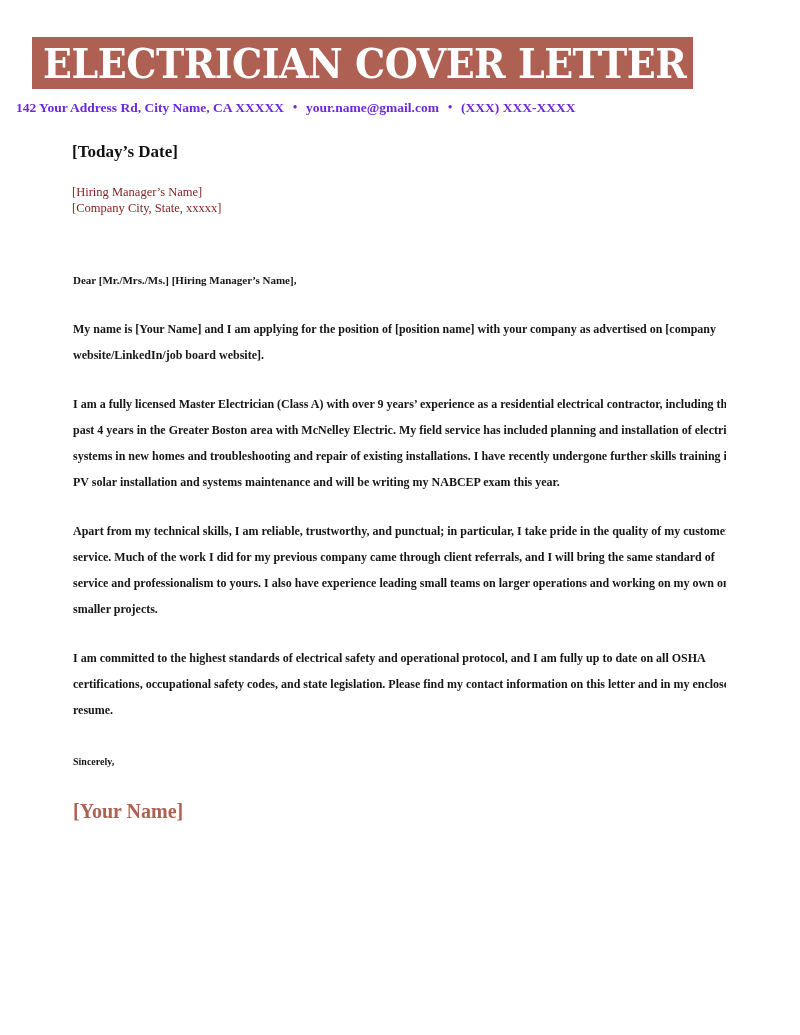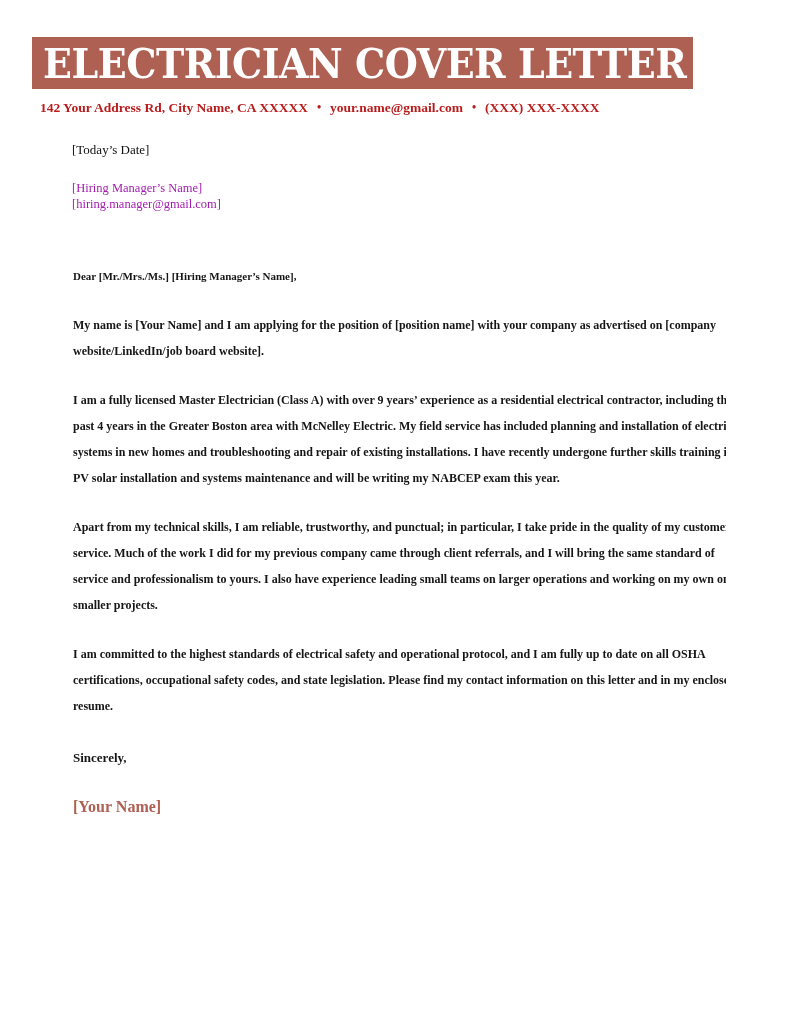--- a/index.html
+++ b/index.html
@@ -29,67 +29,67 @@
     font-family: "DejaVu Serif", "Liberation Serif", serif;
     font-weight: bold;
     font-size: 38px;
     letter-spacing: -0.5px;
     color: #ffffff;
     white-space: nowrap;
     transform: scaleY(1.06);
     transform-origin: left center;
   }
   .contact-line {
-    margin: 11px 0 0 40px;
+    margin: 11px 0 0 16px;
     font-weight: bold;
     font-size: 13.5px;
-    color: #b91c1c;
+    color: #6d28d9;
     white-space: nowrap;
   }
   .contact-line .bullet {
     display: inline-block;
     margin: 0 9px;
     font-size: 12px;
     vertical-align: 1px;
   }
   .date-line {
     margin: 26px 0 0 72px;
-    font-weight: normal;
-    font-size: 13px;
+    font-weight: bold;
+    font-size: 17px;
     color: #111111;
   }
   .recipient {
     margin: 23px 0 0 72px;
     font-size: 12.5px;
     line-height: 15.5px;
-    color: #a21caf;
+    color: #7f1d1d;
   }
   .salutation {
     margin: 51px 0 0 73px;
     font-weight: bold;
     font-size: 11px;
     line-height: 26px;
   }
   .body-para {
     margin: 23px 0 0 73px;
     width: 674px;
     font-weight: bold;
     font-size: 12px;
     line-height: 26px;
   }
   .signoff {
     margin: 26px 10px 0 73px;
     font-weight: bold;
-    font-size: 13px;
+    font-size: 10px;
     line-height: 26px;
   }
   .signature {
     margin: 23px 0 0 73px;
     font-weight: bold;
-    font-size: 16px;
+    font-size: 20px;
     line-height: 26px;
     color: #AE6153;
   }
   p { padding: 0; }
 </style>
 </head>
 <body>
 
 <div class="page">
 
@@ -98,21 +98,21 @@
   </header>
 
   <div class="contact-line">
     <span>142 Your Address Rd, City Name, CA XXXXX</span><span class="bullet">•</span><span>your.name@gmail.com</span><span class="bullet">•</span><span>(XXX) XXX-XXXX</span>
   </div>
 
   <div class="date-line">[Today’s Date]</div>
 
   <div class="recipient">
     <div>[Hiring Manager’s Name]</div>
-    <div>[hiring.manager@gmail.com]</div>
+    <div>[Company City, State, xxxxx]</div>
   </div>
 
   <p class="salutation">Dear [Mr./Mrs./Ms.] [Hiring Manager’s Name],</p>
 
   <p class="body-para">My name is [Your Name] and I am applying for the position of [position name] with your company as advertised on [company website/LinkedIn/job board website].</p>
   <p class="body-para">I am a fully licensed Master Electrician (Class A) with over 9 years’ experience as a residential electrical contractor, including the past 4 years in the Greater Boston area with McNelley Electric. My field service has included planning and installation of electrical systems in new homes and troubleshooting and repair of existing installations. I have recently undergone further skills training in PV solar installation and systems maintenance and will be writing my NABCEP exam this year.</p>
   <p class="body-para">Apart from my technical skills, I am reliable, trustworthy, and punctual; in particular, I take pride in the quality of my customer service. Much of the work I did for my previous company came through client referrals, and I will bring the same standard of service and professionalism to yours. I also have experience leading small teams on larger operations and working on my own on smaller projects.</p>
   <p class="body-para">I am committed to the highest standards of electrical safety and operational protocol, and I am fully up to date on all OSHA certifications, occupational safety codes, and state legislation. Please find my contact information on this letter and in my enclosed resume.</p>
 
   <p class="signoff">Sincerely,</p>

